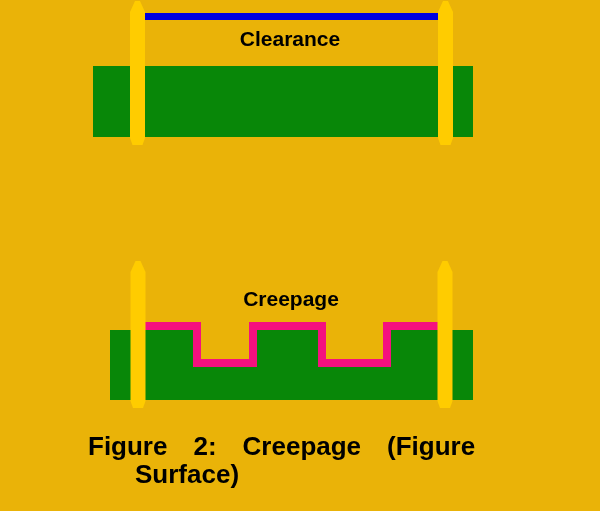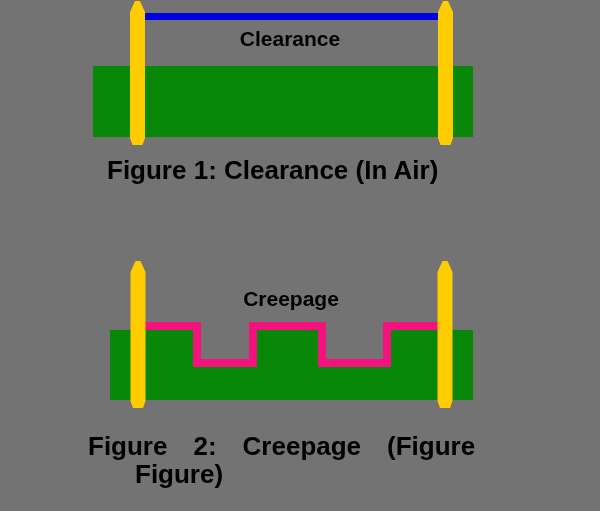--- a/index.html
+++ b/index.html
@@ -5,21 +5,21 @@
   html, body {
     margin: 0;
     padding: 0;
     background: #ffffff;
     font-family: "Liberation Sans", sans-serif;
   }
   .canvas {
     position: relative;
     width: 600px;
     height: 511px;
-    background: #737373;
+    background: #eab308;
     overflow: hidden;
   }
   .diagram-svg {
     position: absolute;
     left: 0;
     top: 0;
     width: 600px;
     height: 511px;
   }
   .diagram-label {
@@ -70,27 +70,26 @@
     <g>
       <path d="M110,330 H197 V367 H253 V330 H322 V367 H387 V330 H473 V400 H110 Z" fill="#088708"></path>
       <path d="M141,326 H197 V363 H253 V326 H322 V363 H387 V326 H441" fill="none" stroke-width="8" stroke="#f5117e"></path>
       <polygon points="135.5,261 140.5,261 145.5,272 145.5,401 143,408 133,408 130.5,401 130.5,272" fill="#ffcc00"></polygon>
       <polygon points="442.5,261 447.5,261 452.5,272 452.5,401 450,408 440,408 437.5,401 437.5,272" fill="#ffcc00"></polygon>
     </g>
   </svg>
 
   <div class="diagram-label label-clearance">Clearance</div>
 
-  <div class="figure-caption caption-fig1">Figure 1: Clearance (In Air)</div>
 
   <div class="diagram-label label-creepage">Creepage</div>
 
   <div class="figure-caption caption-fig2">
     <div class="cap-line1">
       <span>Figure</span>
       <span>2:</span>
       <span>Creepage</span>
       <span>(Figure</span>
     </div>
-    <div class="cap-line2">Figure)</div>
+    <div class="cap-line2">Surface)</div>
   </div>
 
 </div>
 
 </body></html>

